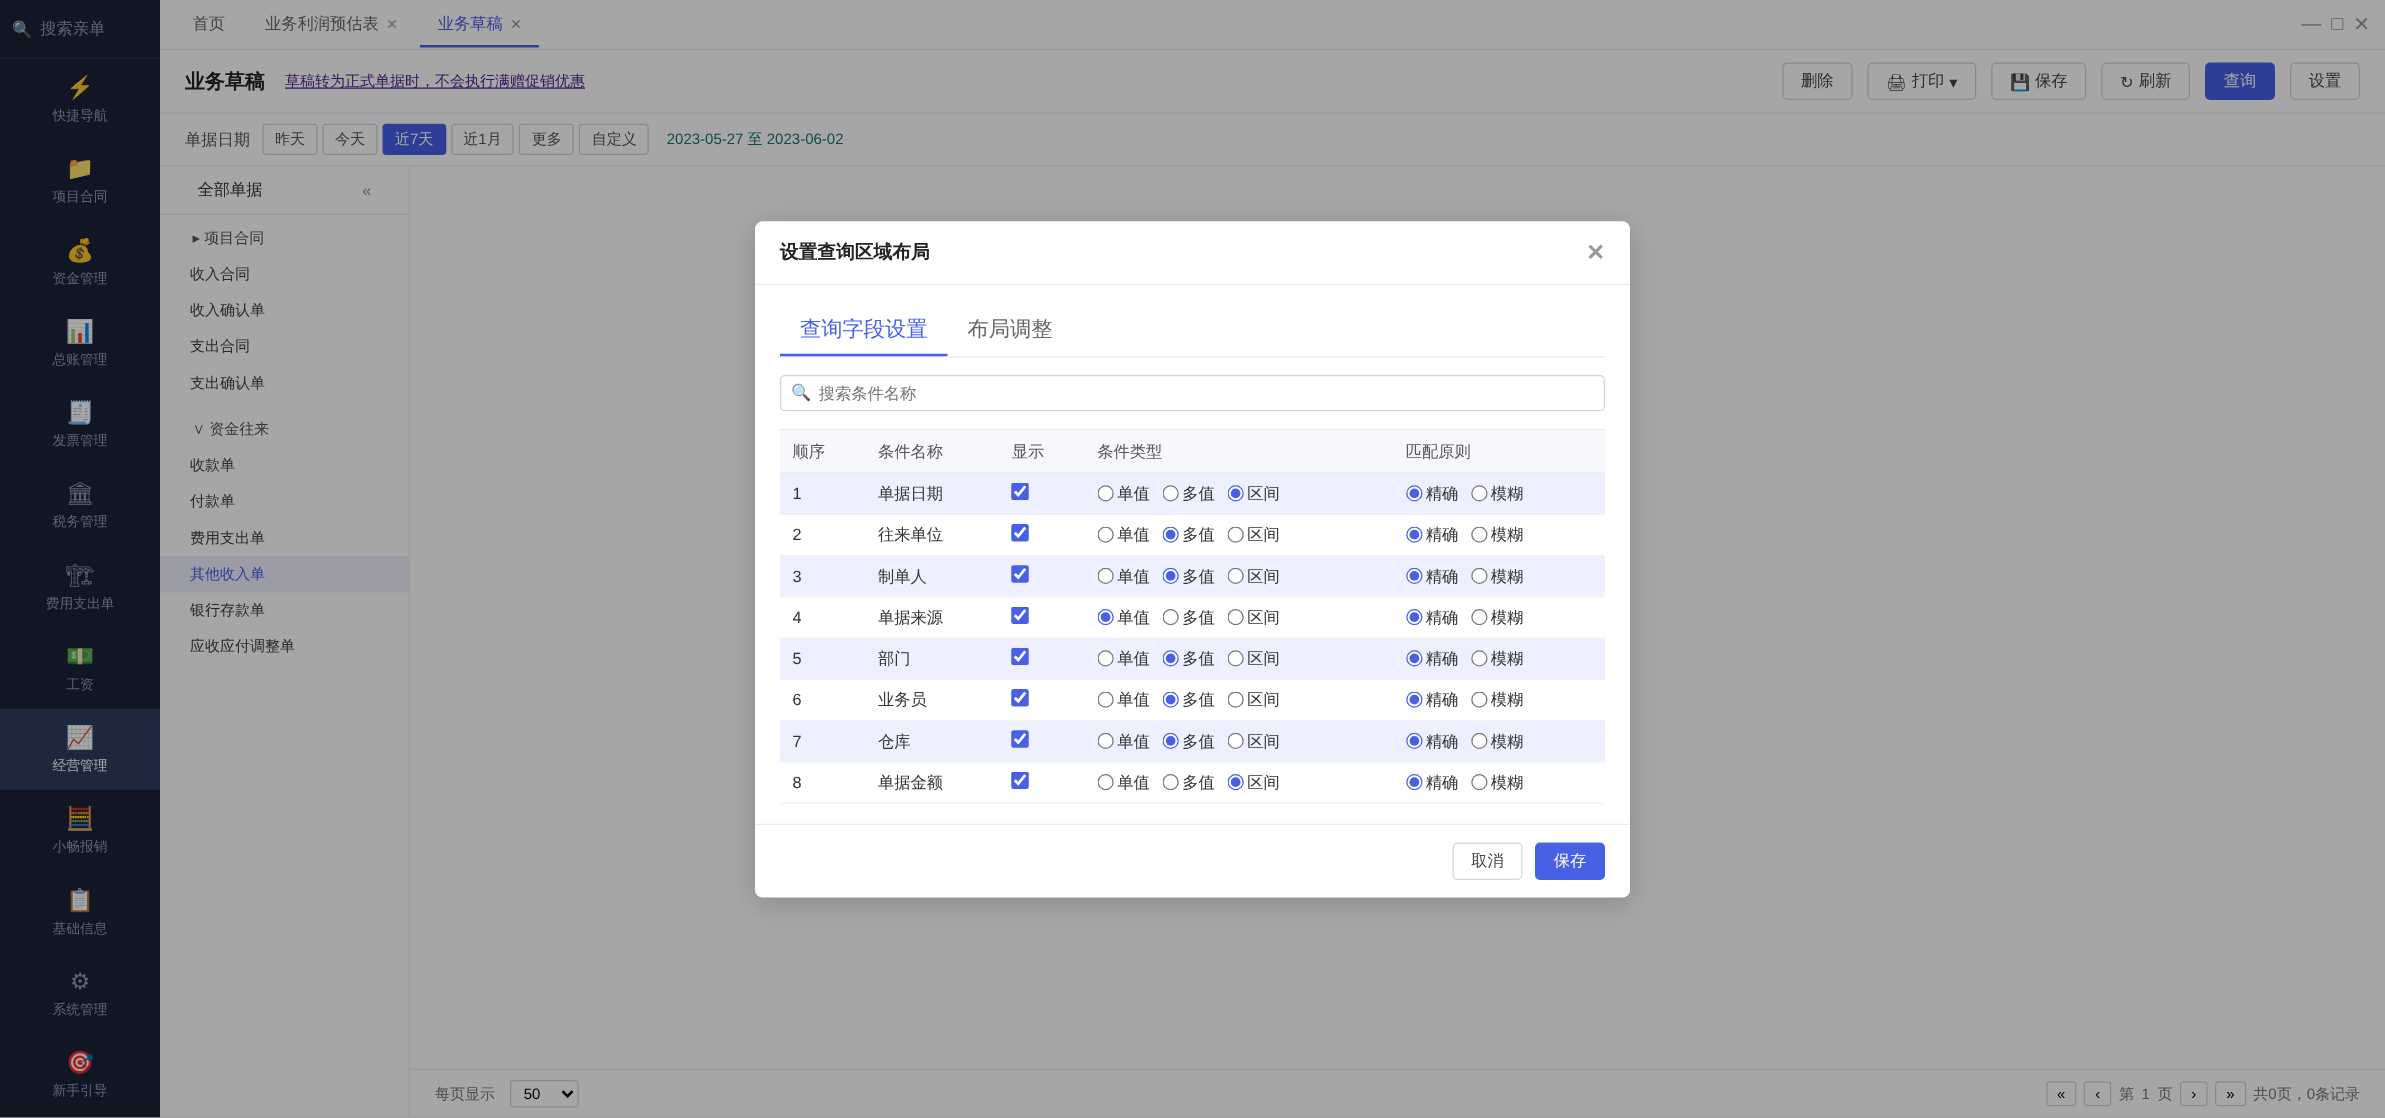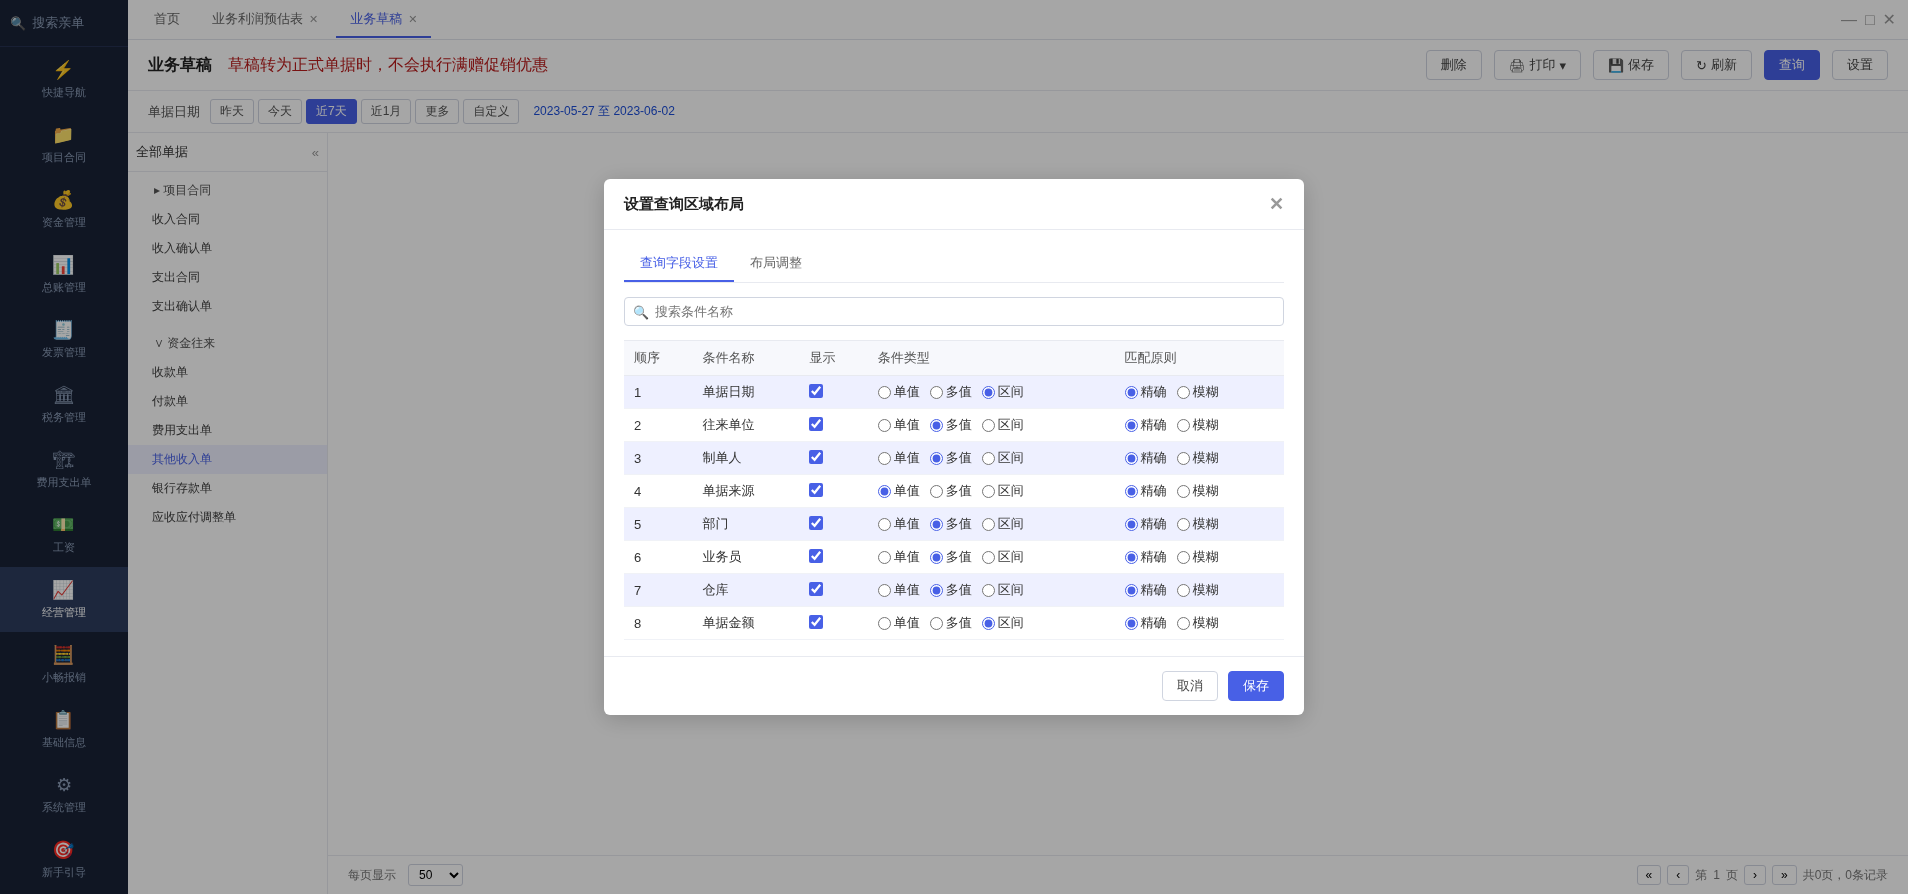--- a/index.html
+++ b/index.html
@@ -23,42 +23,42 @@
     
     .tab-bar { background: #fff; border-bottom: 1px solid #e0e4ec; display: flex; align-items: center; padding: 0 12px; height: 40px; gap: 4px; }
     .tab { padding: 8px 14px; font-size: 13px; cursor: pointer; color: #666; border-bottom: 2px solid transparent; white-space: nowrap; }
     .tab.active { color: #4860e6; border-bottom: 2px solid #4860e6; font-weight: 500; }
     .tab-close { margin-left: 6px; color: #999; font-size: 11px; cursor: pointer; }
     .tab-bar-actions { margin-left: auto; display: flex; align-items: center; gap: 8px; color: #999; font-size: 16px; cursor: pointer; }
 
     
     .page-header { background: #fff; padding: 10px 20px; border-bottom: 1px solid #e8eaf0; display: flex; align-items: center; gap: 16px; }
     .page-title { font-size: 16px; font-weight: 600; color: #222; }
-    .page-subtitle { font-size: 16px; color: #b91c1c; }
+    .page-subtitle { font-size: 12px; color: #4c1d95; text-decoration: underline; }
     .header-actions { margin-left: auto; display: flex; align-items: center; gap: 12px; }
     .btn { padding: 5px 14px; border-radius: 4px; font-size: 13px; cursor: pointer; border: 1px solid #d0d5e0; background: #fff; color: #444; display: flex; align-items: center; gap: 4px; }
     .btn-primary { background: #4860e6; color: #fff; border-color: #4860e6; }
 
     
     .filter-bar { background: #fff; padding: 8px 20px; border-bottom: 1px solid #e8eaf0; display: flex; align-items: center; gap: 10px; flex-wrap: wrap; }
     .filter-label { font-size: 13px; color: #555; }
     .filter-btn { padding: 3px 9px; border-radius: 3px; border: 1px solid #d0d5e0; background: #fff; font-size: 12px; cursor: pointer; color: #555; }
     .filter-btn.active { background: #4860e6; color: #fff; border-color: #4860e6; }
-    .date-range { font-size: 12px; color: #1d4ed8; margin-left: 4px; }
+    .date-range { font-size: 12px; color: #0f766e; margin-left: 4px; }
 
     
     .table-area { background: #fff; flex: 1; overflow: auto; padding: 0 20px; }
     .no-data { text-align: center; padding: 60px; color: #999; font-size: 13px; }
 
     
     .bottom-bar { background: #fff; border-top: 1px solid #e8eaf0; padding: 8px 20px; display: flex; align-items: center; gap: 12px; font-size: 12px; color: #777; }
 
     
     .left-panel { width: 200px; background: #fff; border-right: 1px solid #e8eaf0; flex-shrink: 0; overflow-y: auto; }
-    .left-panel-header { padding: 10px 8px; display: flex; align-items: center; justify-content: space-between; border-bottom: 1px solid #e8eaf0; font-size: 13px; color: #333; font-weight: 500; }
+    .left-panel-header { padding: 10px 30px; display: flex; align-items: center; justify-content: space-between; border-bottom: 1px solid #e8eaf0; font-size: 13px; color: #333; font-weight: 500; }
     .left-panel-toggle { cursor: pointer; color: #999; }
     .left-panel-group { padding: 4px 0; }
     .left-panel-group-title { padding: 6px 26px; font-size: 12px; color: #555; cursor: pointer; display: flex; align-items: center; gap: 4px; }
     .left-panel-item { padding: 6px 14px 6px 24px; font-size: 12px; color: #404040; cursor: pointer; }
     .left-panel-item.active { background: #eef0ff; color: #4860e6; font-weight: 500; }
 
     
     .content-wrapper { display: flex; flex: 1; overflow: hidden; }
     .main-area { flex: 1; display: flex; flex-direction: column; overflow: hidden; }
 
@@ -67,21 +67,21 @@
 
     
     .dialog { background: #fff; border-radius: 6px; width: 700px; box-shadow: 0 4px 24px rgba(0,0,0,0.18); overflow: hidden; }
     .dialog-header { padding: 14px 20px; border-bottom: 1px solid #e8eaf0; display: flex; align-items: center; justify-content: space-between; font-size: 15px; font-weight: 600; color: #222; }
     .dialog-close { cursor: pointer; color: #999; font-size: 18px; }
     .dialog-body { padding: 16px 20px; }
     .dialog-footer { padding: 14px 20px; border-top: 1px solid #e8eaf0; display: flex; align-items: center; justify-content: flex-end; gap: 10px; }
 
     
     .dialog-tabs { display: flex; border-bottom: 1px solid #e8eaf0; margin-bottom: 14px; }
-    .dialog-tab { padding: 8px 16px; font-size: 13px; cursor: pointer; color: #666; border-bottom: 2px solid transparent; }
+    .dialog-tab { padding: 8px 16px; font-size: 17px; cursor: pointer; color: #666; border-bottom: 2px solid transparent; }
     .dialog-tab.active { color: #4860e6; border-bottom: 2px solid #4860e6; font-weight: 500; }
 
     
     .dialog-search { position: relative; margin-bottom: 14px; }
     .dialog-search input { width: 100%; padding: 6px 12px 6px 30px; border: 1px solid #d0d5e0; border-radius: 4px; font-size: 13px; color: #333; outline: none; }
     .dialog-search-icon { position: absolute; left: 9px; top: 50%; transform: translateY(-50%); color: #aaa; font-size: 13px; }
 
     
     .dialog-table { width: 100%; border-collapse: collapse; font-size: 13px; }
     .dialog-table th { background: #f7f8fc; padding: 8px 10px; text-align: left; font-weight: 500; color: #555; border-bottom: 1px solid #e8eaf0; border-top: 1px solid #e8eaf0; }

